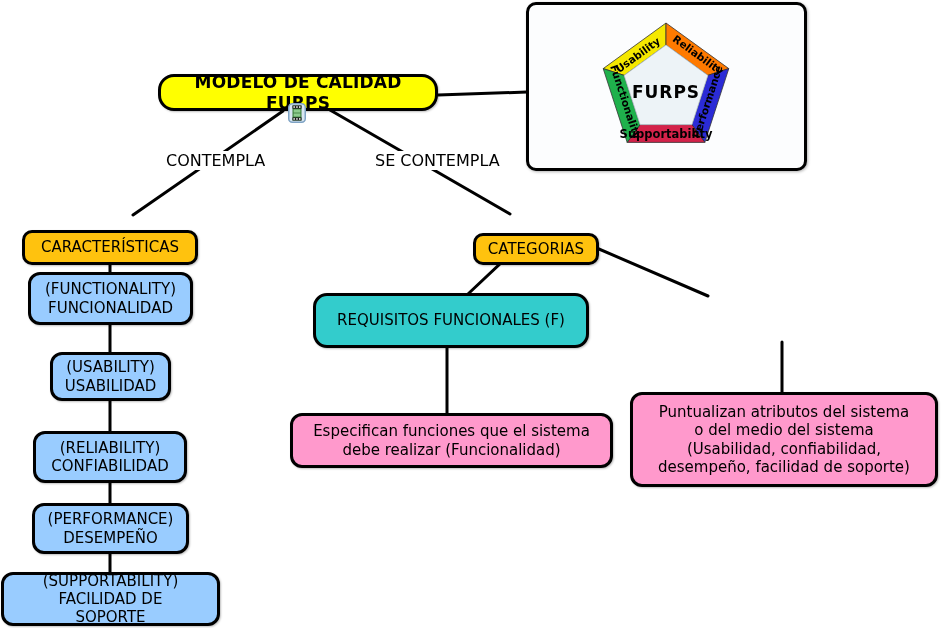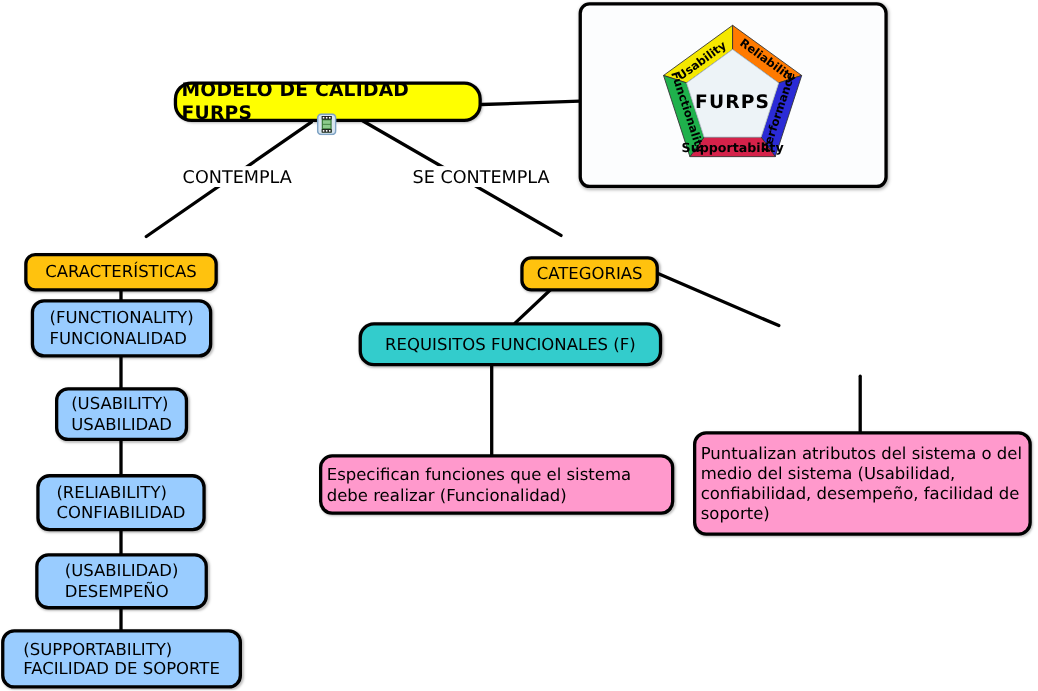--- a/index.html
+++ b/index.html
@@ -5,22 +5,22 @@
   html,body{margin:0;padding:0;background:#fff;}
   .canvas{
     position:relative;width:944px;height:628px;background:#ffffff;overflow:hidden;
     font-family:"DejaVu Sans","Liberation Sans",sans-serif;color:#000;
   }
   .wires{position:absolute;left:0;top:0;z-index:1;}
   .node{
     position:absolute;z-index:2;box-sizing:border-box;
     border:3px solid #000;border-radius:12px;
     display:flex;align-items:center;justify-content:center;
-    white-space:pre-line;line-height:1.22;
-    font-size:15px;padding:2px 4px;
+    text-align:center;white-space:pre-line;line-height:1.22;
+    font-size:15px;padding:2px 20px;
     box-shadow:1px 1px 2px rgba(0,0,0,0.25);
   }
   .node.title{font-weight:bold;font-size:17px;border-radius:16px;letter-spacing:.2px;}
   .node.orange{border-radius:10px;}
   .node.blue{border-radius:12px;}
   .node.teal{border-radius:14px;}
   .node.pink{border-radius:12px;}
   .link-label{
     position:absolute;z-index:3;background:#ffffff;
     font-size:16px;padding:0 3px;white-space:nowrap;
@@ -83,29 +83,29 @@
 
   <div class="node blue" style="left: 28px; top: 272px; width: 165px; height: 53px; background: rgb(153, 204, 255);">(FUNCTIONALITY)
 FUNCIONALIDAD</div>
 
   <div class="node blue" style="left: 50px; top: 352px; width: 121px; height: 49px; background: rgb(153, 204, 255);">(USABILITY)
 USABILIDAD</div>
 
   <div class="node blue" style="left: 33px; top: 431px; width: 154px; height: 52px; background: rgb(153, 204, 255);">(RELIABILITY)
 CONFIABILIDAD</div>
 
-  <div class="node blue" style="left: 32px; top: 503px; width: 157px; height: 51px; background: rgb(153, 204, 255);">(USABILIDAD)
+  <div class="node blue" style="left: 32px; top: 503px; width: 157px; height: 51px; background: rgb(153, 204, 255);">(PERFORMANCE)
 DESEMPEÑO</div>
 
   <div class="node blue" style="left: 1px; top: 572px; width: 219px; height: 54px; background: rgb(153, 204, 255);">(SUPPORTABILITY)
 FACILIDAD DE SOPORTE</div>
 
   <div class="node orange" style="left: 473px; top: 214px; width: 126px; height: 32px; background: rgb(255, 194, 14); margin-top: 19px;">CATEGORIAS</div>
 
-  <div class="node teal" style="left: 326px; top: 293px; width: 276px; height: 40px; background: rgb(51, 204, 204);">REQUISITOS FUNCIONALES (F)</div>
+  <div class="node teal" style="left: 313px; top: 293px; width: 276px; height: 55px; background: rgb(51, 204, 204);">REQUISITOS FUNCIONALES (F)</div>
 
 
   <div class="node pink" style="left: 290px; top: 413px; width: 323px; height: 55px; background: rgb(255, 153, 204);">Especifican funciones que el sistema debe realizar (Funcionalidad)</div>
 
   <div class="node pink" style="left: 630px; top: 392px; width: 308px; height: 95px; background: rgb(255, 153, 204);">Puntualizan atributos del sistema o del medio del sistema (Usabilidad, confiabilidad, desempeño, facilidad de soporte)</div>
 
   <div class="image-frame" style="left:526px;top:2px;width:281px;height:169px;">
     <svg width="275" height="163" viewBox="0 0 275 163">
 
       <polygon points="74.2,63.6 137,18 137,40 95.2,70.4" stroke="#333" stroke-width="0.8" fill="#F5E800"></polygon>

